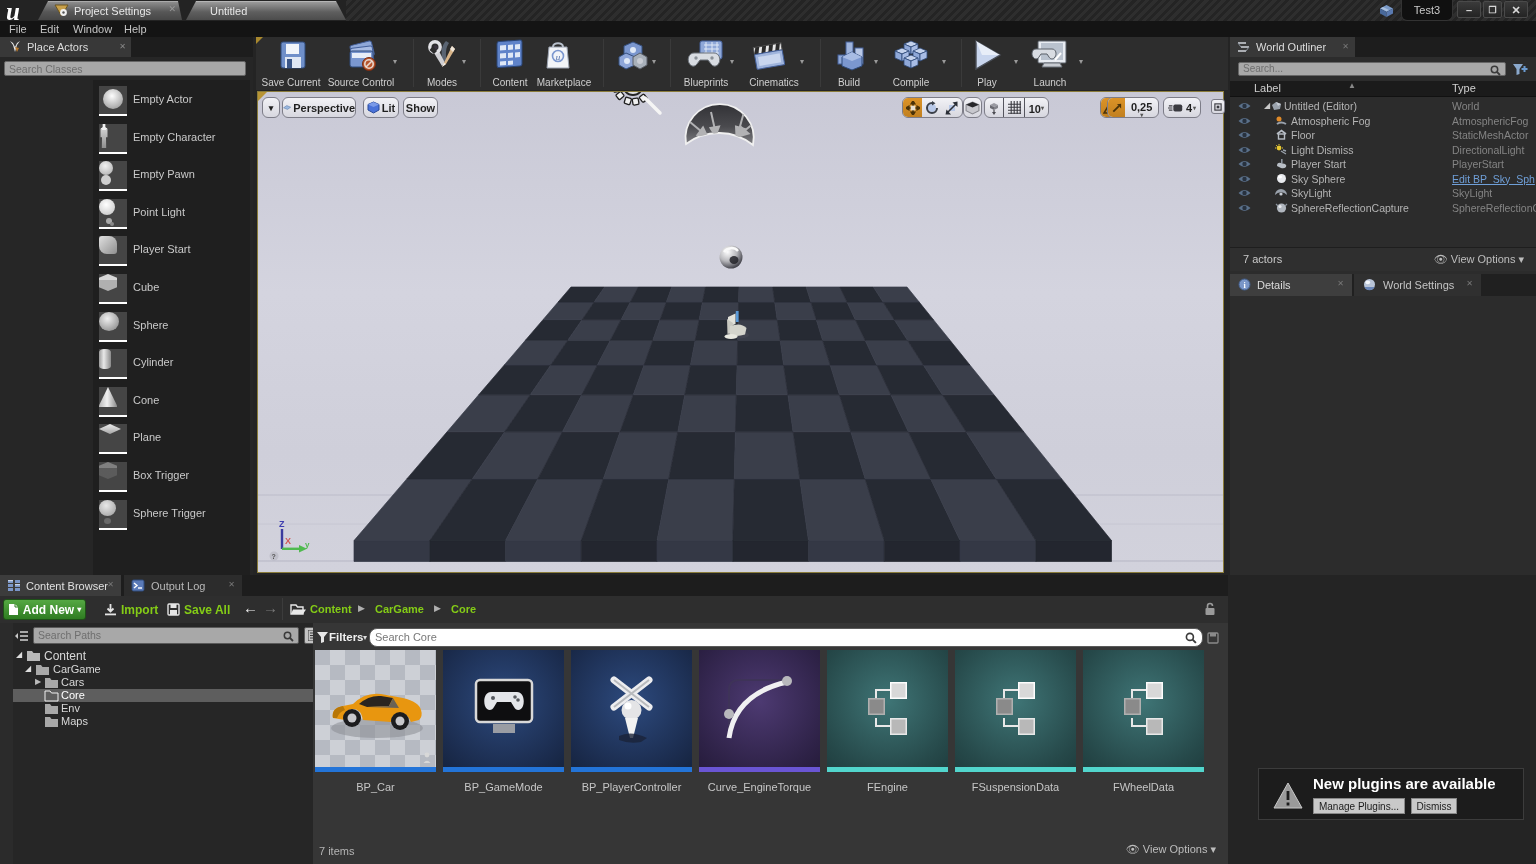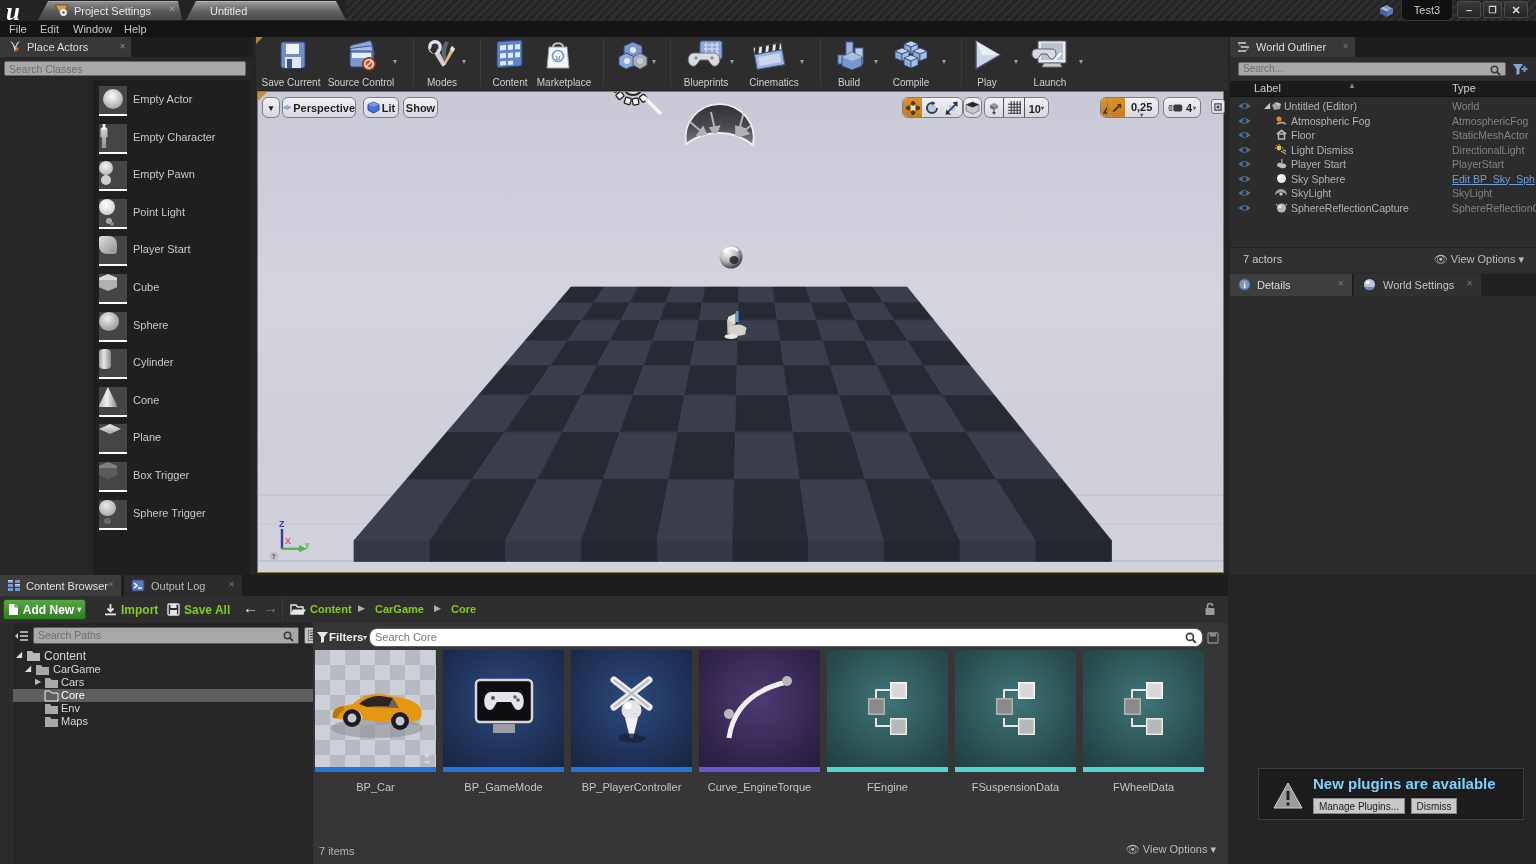--- a/index.html
+++ b/index.html
@@ -149,21 +149,21 @@
 #cb-sources { left:13px; top:48px; width:311px; height:241px; background:#262626; }
 #cb-main { left:313px; top:48px; width:915px; height:241px; background:#363636; }
 .srow { position:absolute; left:0; width:311px; height:13px; color:#d8d8d8; font-size:11px; }
 .tile { position:absolute; top:2px; width:121px; height:122px; }
 .tile .bar { position:absolute; left:0; bottom:0; width:121px; height:5px; }
 .tlabel { position:absolute; top:133px; width:121px; text-align:center; color:#c6c6c6; font-size:11px; }
 
 #bottomright { left:1230px; top:575px; width:306px; height:289px; background:#242424; }
 #notif { position:absolute; left:28px; top:193px; width:266px; height:52px; background:#1c1c1c;
   border:1px solid #3c3c3c; }
-#notif .title { position:absolute; left:54px; top:6px; color:#7dd3fc; font-weight:bold; font-size:15px; }
+#notif .title { position:absolute; left:54px; top:6px; color:#ffffff; font-weight:bold; font-size:15px; }
 .nbtn { position:absolute; top:29px; height:16px; background:#c9c9c9; border:1px solid #888;
   color:#1c1c1c; font-size:10px; display:flex; align-items:center; justify-content:center; }
 </style>
 </head>
 <body>
 <div id="stage">
 
   <div class="abs" id="titlebar">
     <div class="abs leftmask"></div>
     <div class="abs" id="uelogo">u</div>

